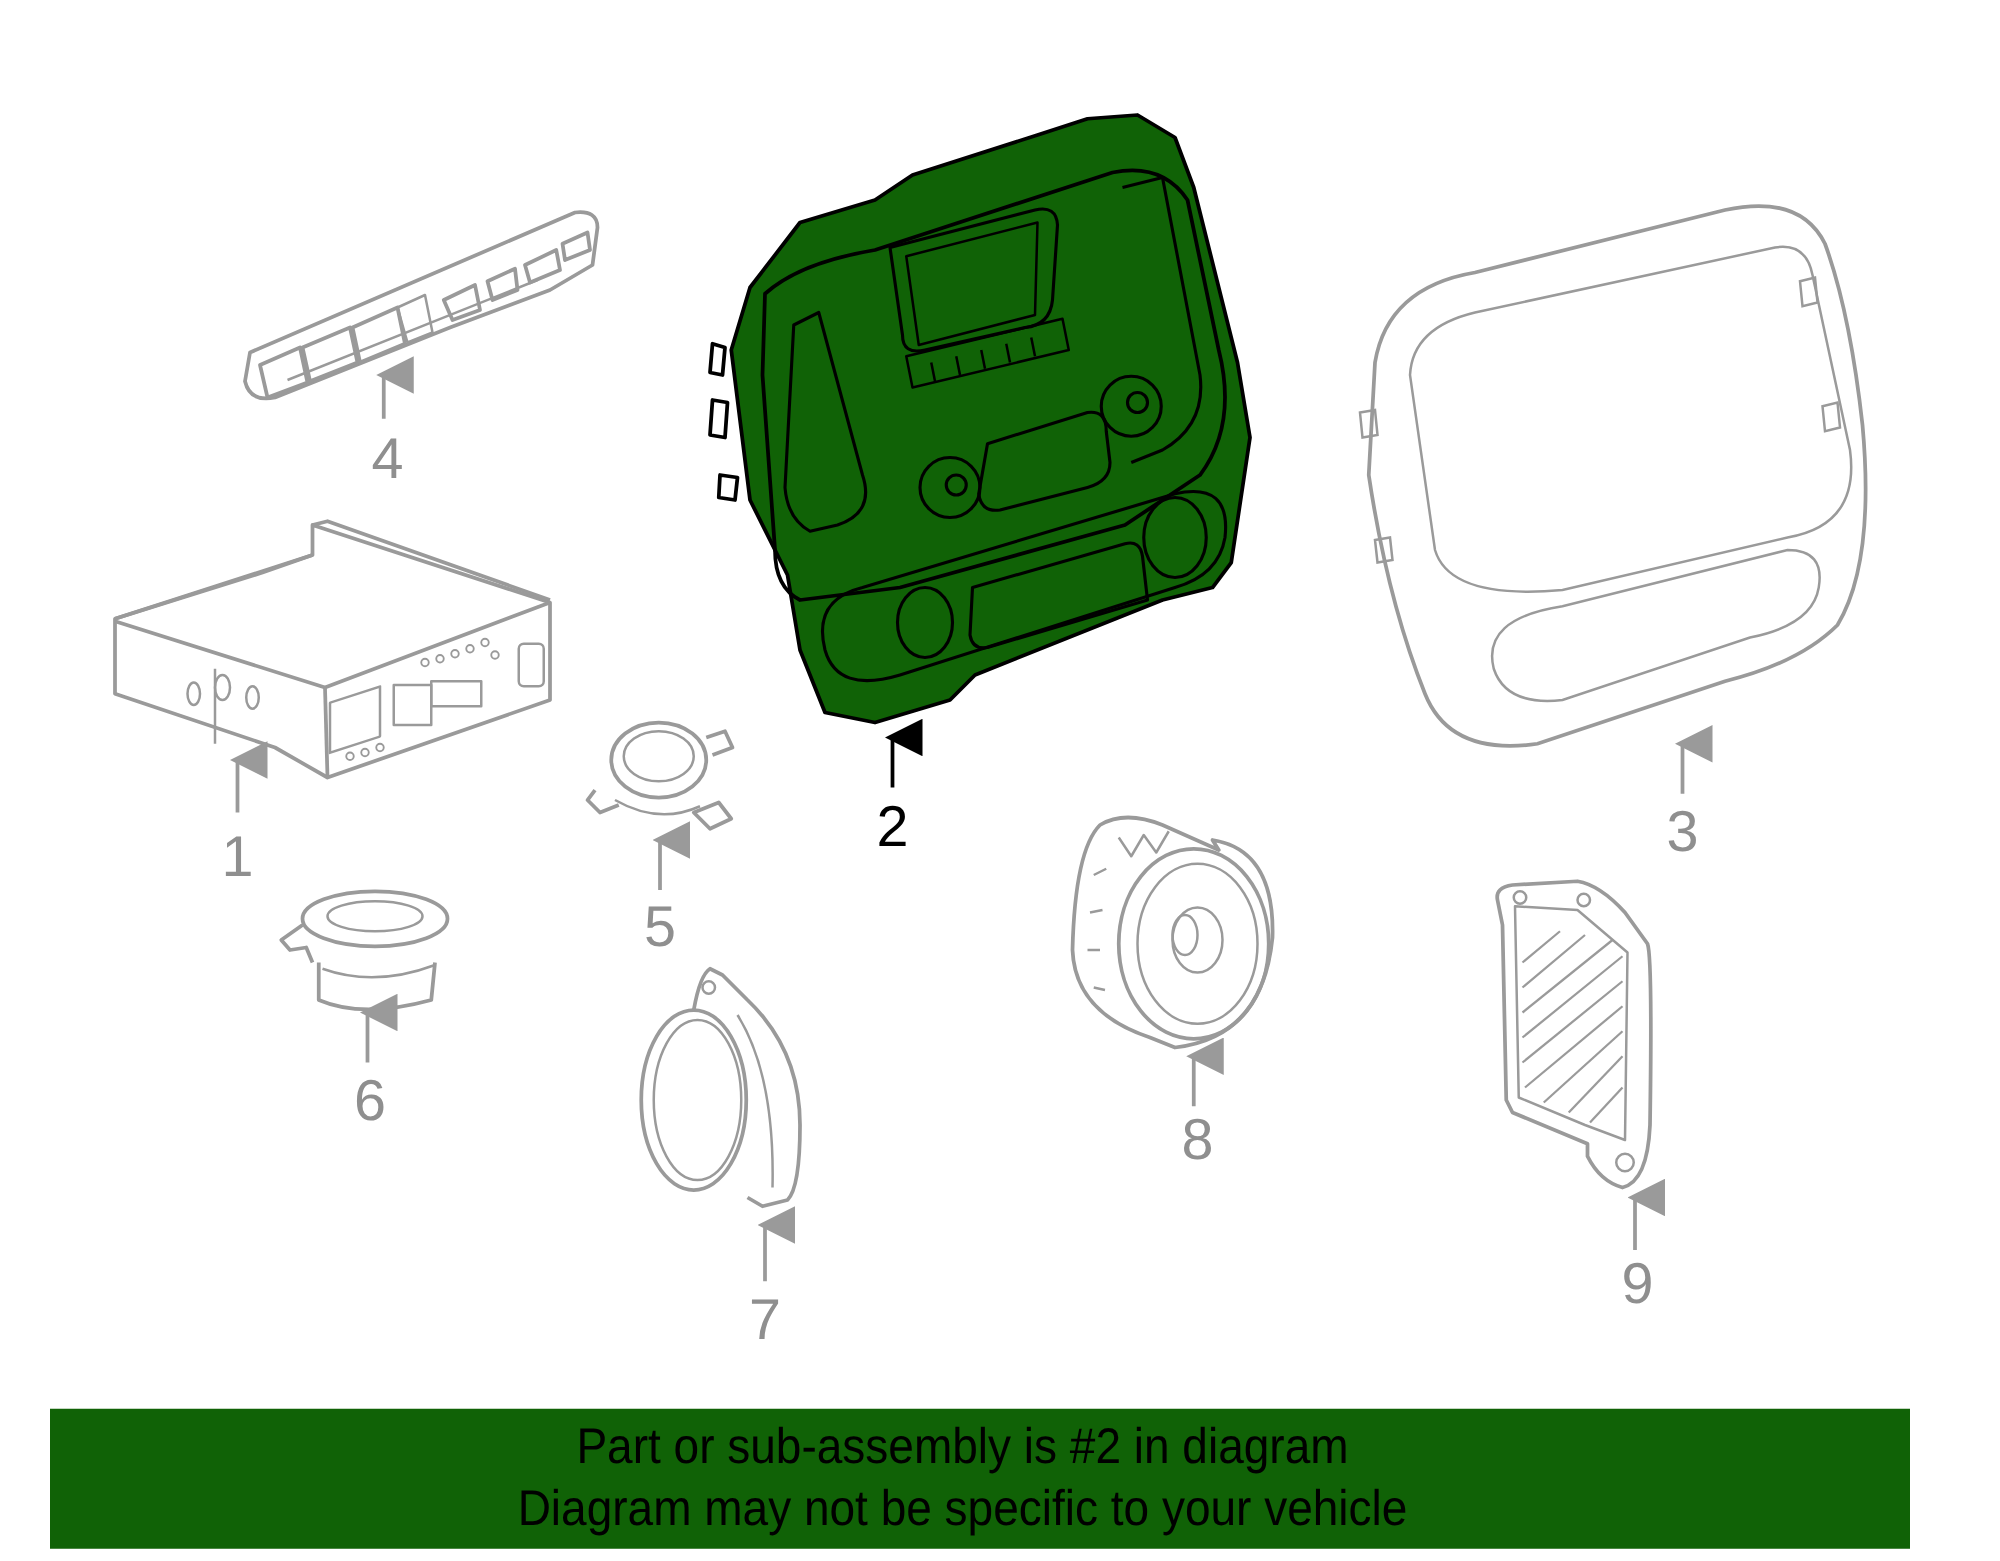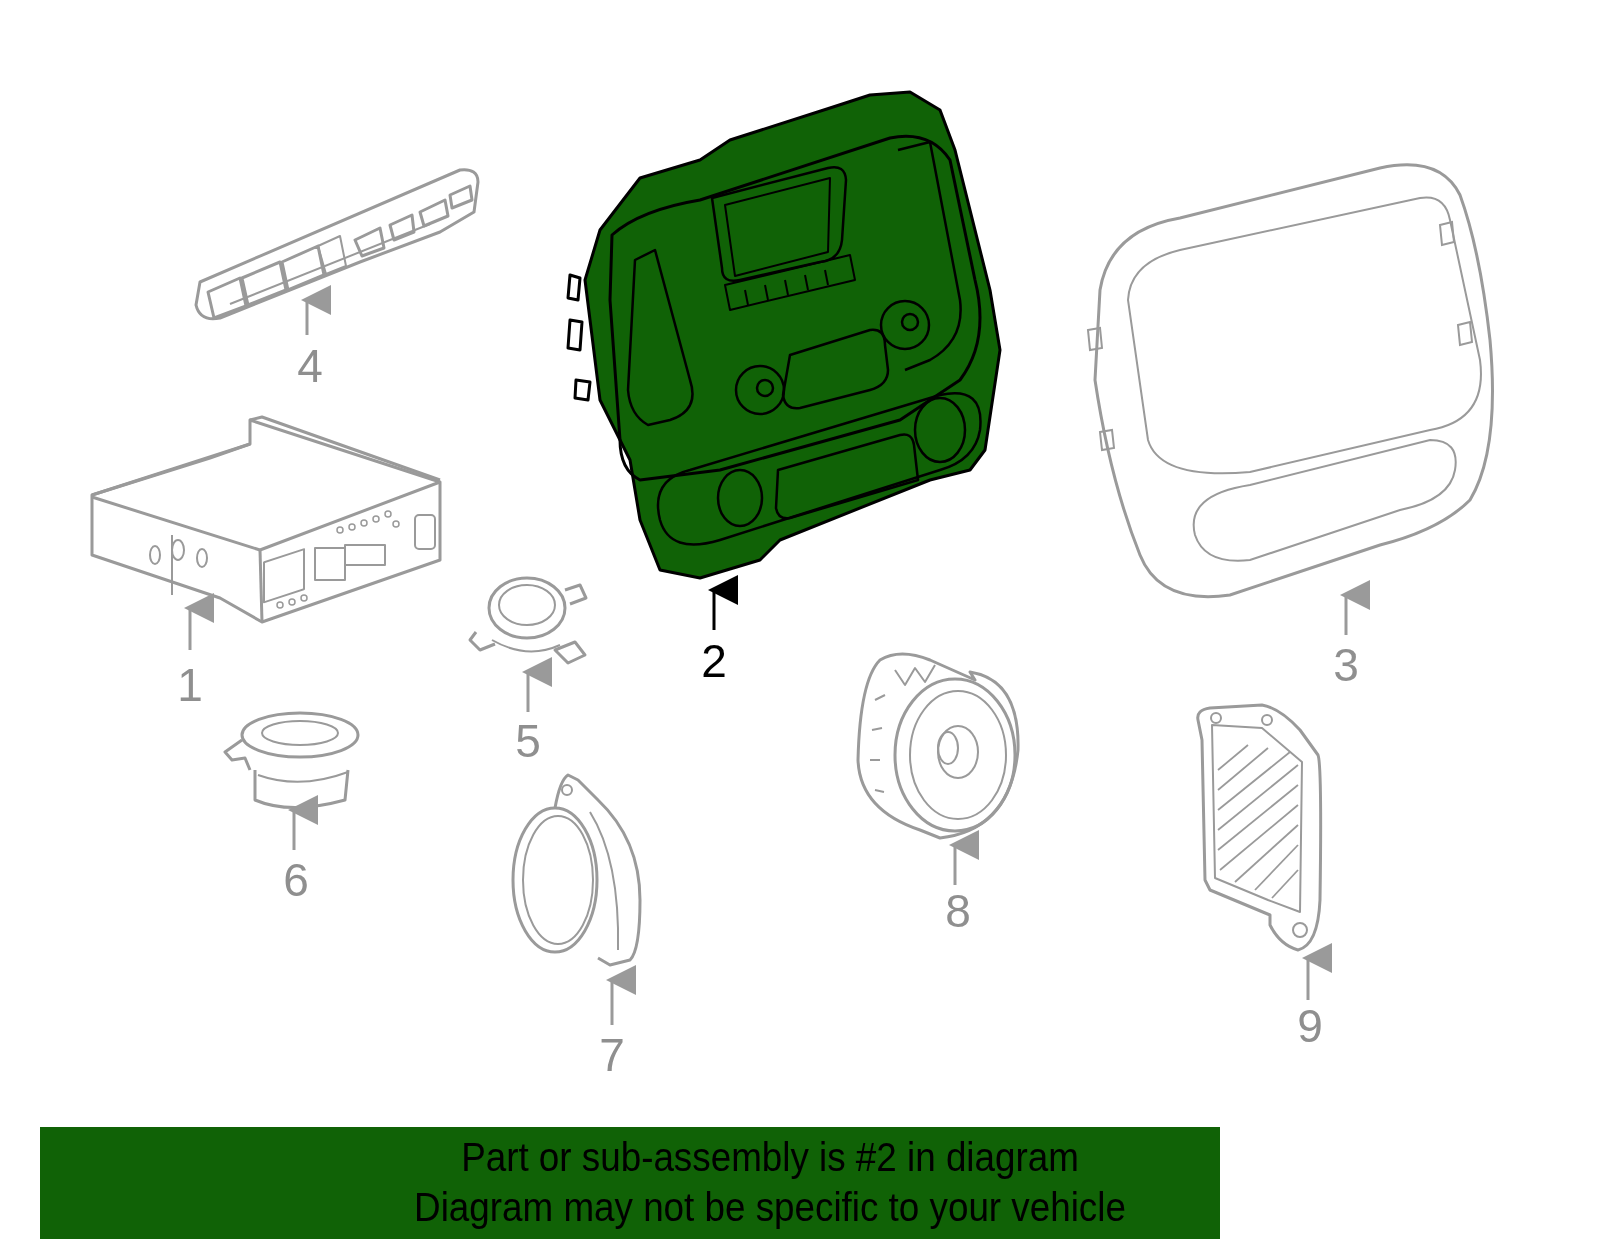--- a/index.html
+++ b/index.html
@@ -1,20 +1,20 @@
 <!DOCTYPE html>
 <html><head>
 <meta charset="utf-8">
 <style>
   html, body { margin: 0; padding: 0; background: #ffffff; }
   body { width: 1600px; height: 1249px; position: relative; overflow: hidden; font-family: "Liberation Sans", sans-serif; }
   #diagram { position: absolute; left: 0; top: 0; width: 1600px; height: 1120px; }
   .callout { position: absolute; font-family: "Liberation Sans", sans-serif; font-size: 46px; line-height: 1; color: #8f8f8f; transform: translateX(-50%); }
   .callout.active { color: #000000; }
-  .banner { position: absolute; left: 40px; top: 1127px; width: 1180px; height: 112px; background: #106206; }
+  .banner { position: absolute; left: 40px; top: 1127px; width: 1488px; height: 112px; background: #106206; }
   .banner-line { position: absolute; left: 0; width: 1460px; text-align: center; font-family: "Liberation Sans", sans-serif; font-size: 40px; color: #000; line-height: 1; transform: scaleX(0.92); transform-origin: 50% 50%; }
   .banner-line.l1 { top: 10px; }
   .banner-line.l2 { top: 60px; }
 </style>
 </head>
 <body>
 
 <svg id="diagram" viewBox="0 0 1600 1120" xmlns="http://www.w3.org/2000/svg">
   <defs>
     <marker id="arrG" viewBox="0 0 10 10" refX="5" refY="2" markerWidth="10" markerHeight="10" orient="auto-start-reverse">

